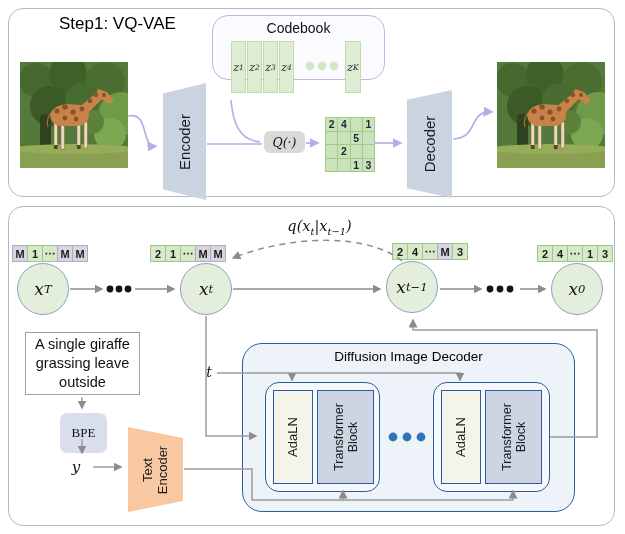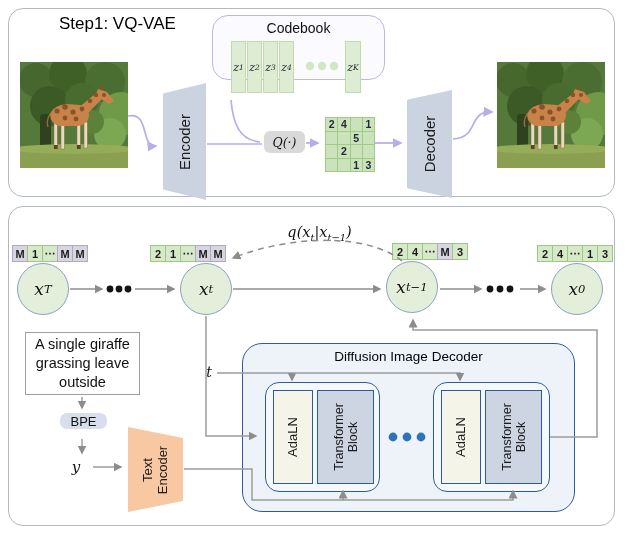--- a/index.html
+++ b/index.html
@@ -211,25 +211,25 @@
       <div class="tcell">⋯</div>
       <div class="tcell">1</div>
       <div class="tcell">3</div>
     </div>
 
   <div class="node math" style="left:17px;top:263px;">x<sub>T</sub></div>
   <div class="node math" style="left:180px;top:263px;">x<sub>t</sub></div>
   <div class="node math" style="left:386px;top:261px;">x<sub>t−1</sub></div>
   <div class="node math" style="left:551px;top:263px;">x<sub>0</sub></div>
 
-  <div class="lbl math" style="left:272px;top:224px;width:95px;">q(x<sub>t</sub>|x<sub>t−1</sub>)</div>
+  <div class="lbl math" style="left:272px;top:218px;width:95px;">q(x<sub>t</sub>|x<sub>t−1</sub>)</div>
 
   <div class="prompt" style="left:25px;top:332px;width:115px;height:63px;">A single giraffe grassing leave outside</div>
 
-  <div class="bpe" style="left:60px;top:413px;width:47px;height:16px;">BPE</div>
+  <div class="bpe" style="left:60px;top:413px;width:47px;height:40px;font-family:Liberation Serif, serif;">BPE</div>
 
   <div class="lbl math" style="left:68px;top:458px;width:16px;font-size:15px;">y</div>
   <div class="lbl math" style="left:203px;top:364px;width:12px;font-size:14px;">t</div>
 
   <div class="trap trap-te" style="left:128px;top:427px;width:55px;height:85px;">
     <span class="vtext vwrap" style="font-size:13px;width:62px;">Text Encoder</span>
   </div>
 
   <div class="decbox" style="left:242px;top:343px;width:333px;height:169px;">
     <div class="dectitle" style="top:5px;">Diffusion Image Decoder</div>

